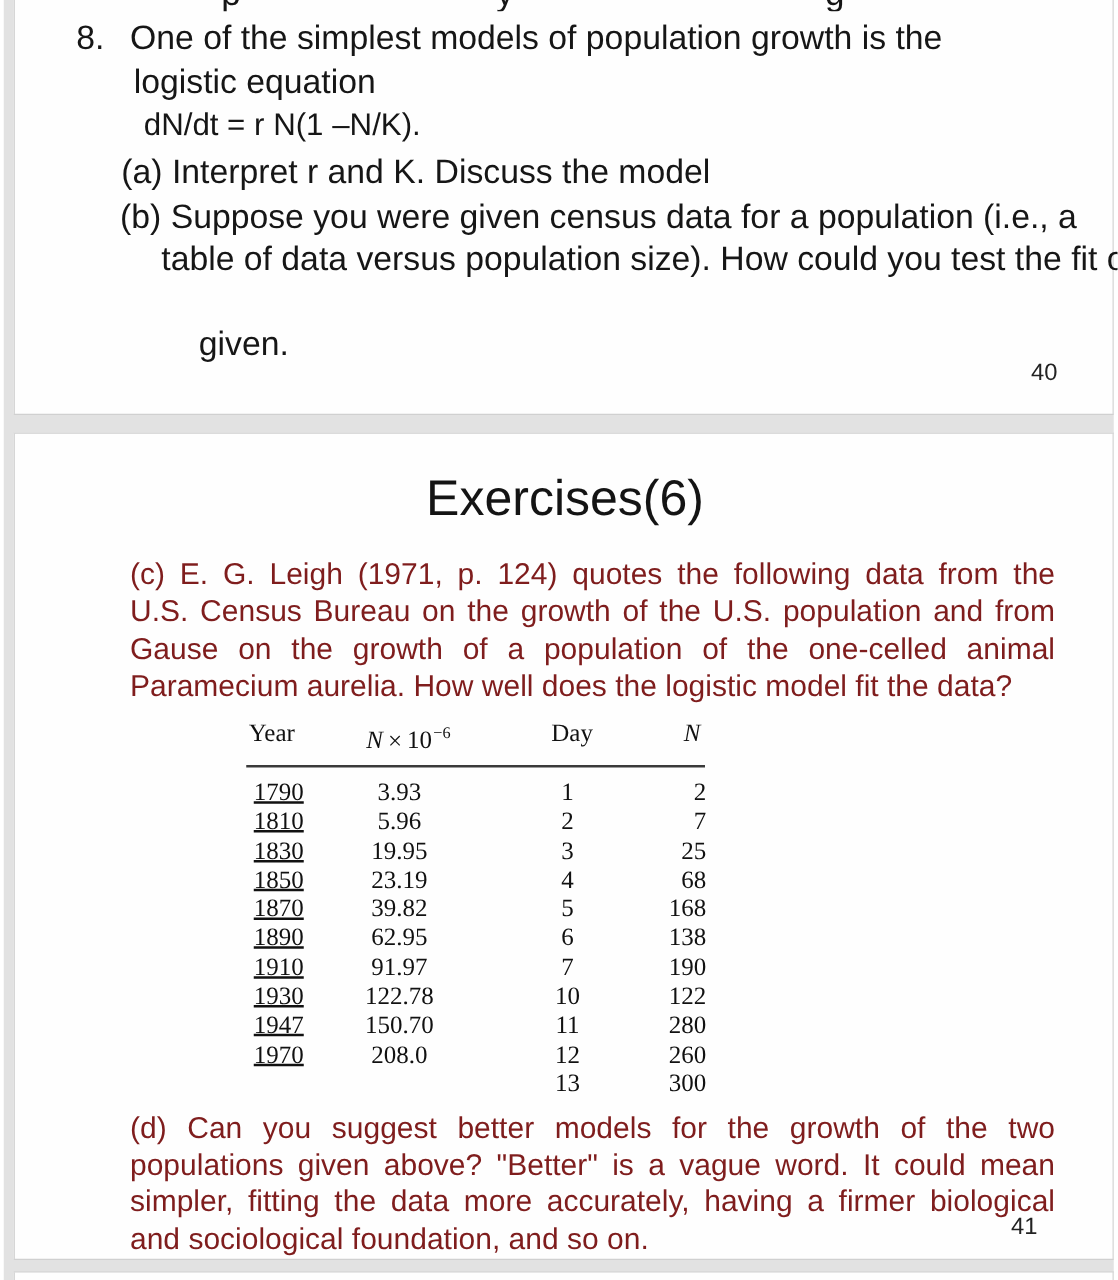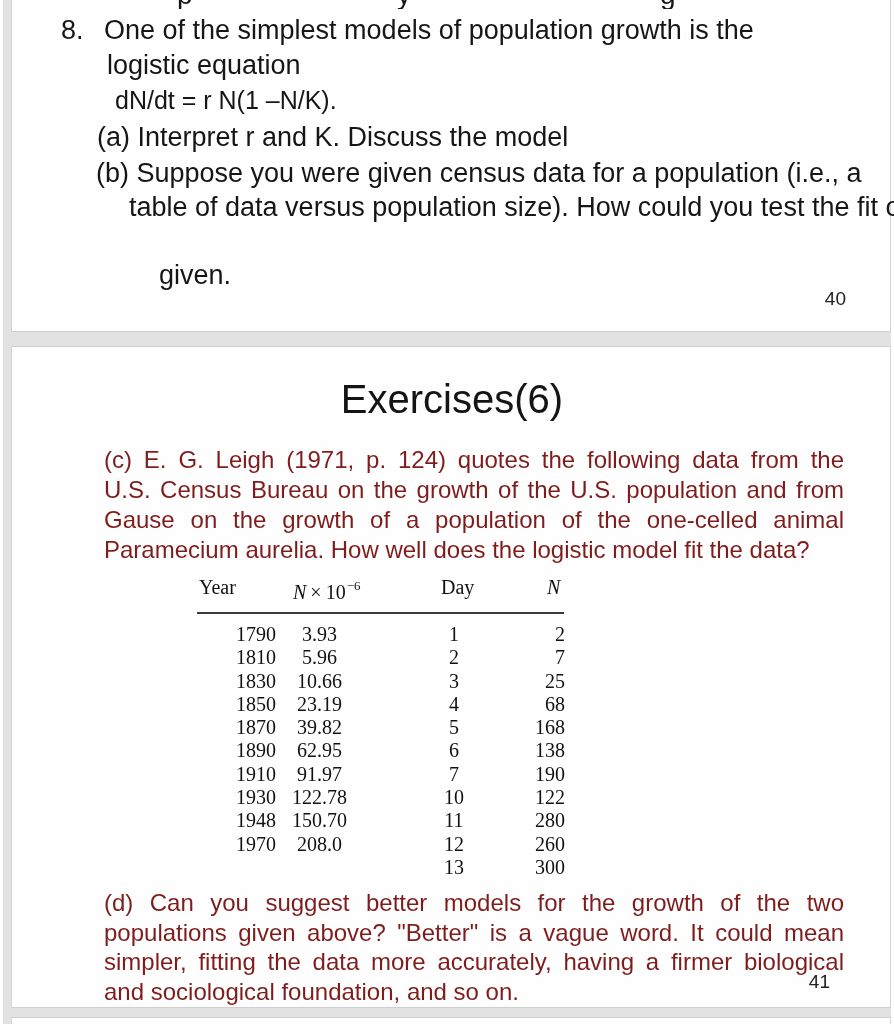--- a/index.html
+++ b/index.html
@@ -55,21 +55,21 @@
   .h-year{left:8px;}
   .h-nexp{left:102px;}
   .h-day{left:250px;}
   .h-n{left:356px;font-style:italic;}
   .h-nexp .var{font-style:italic;}
   .h-nexp .times{margin:0 4px;}
   .h-nexp sup{font-size:13px;position:relative;top:-1px;margin-left:1px;}
   .t-rule{position:absolute;left:6px;top:37px;width:367px;height:2px;background:#3a3a3a;}
   .t-rows{position:absolute;left:0;top:48px;width:380px;}
   .t-row{display:flex;height:23.3px;line-height:23.3px;}
-  .c-year{width:85px;box-sizing:border-box;padding-left:12px;text-align:right;}
+  .c-year{width:85px;box-sizing:border-box;padding-left:12px;text-align:left;text-decoration:underline;}
   .c-n{width:87px;text-align:center;}
   .c-day{width:96px;margin-left:43px;text-align:center;}
   .c-count{width:63px;text-align:right;}
 </style>
 </head>
 <body>
 
 <div class="gray-col">
 
   <div class="page page1">
@@ -117,21 +117,21 @@
             <span class="c-count">2</span>
           </div>
         <div class="t-row">
             <span class="c-year">1810</span>
             <span class="c-n">5.96</span>
             <span class="c-day">2</span>
             <span class="c-count">7</span>
           </div>
         <div class="t-row">
             <span class="c-year">1830</span>
-            <span class="c-n">10.66</span>
+            <span class="c-n">19.95</span>
             <span class="c-day">3</span>
             <span class="c-count">25</span>
           </div>
         <div class="t-row">
             <span class="c-year">1850</span>
             <span class="c-n">23.19</span>
             <span class="c-day">4</span>
             <span class="c-count">68</span>
           </div>
         <div class="t-row">
@@ -152,21 +152,21 @@
             <span class="c-day">7</span>
             <span class="c-count">190</span>
           </div>
         <div class="t-row">
             <span class="c-year">1930</span>
             <span class="c-n">122.78</span>
             <span class="c-day">10</span>
             <span class="c-count">122</span>
           </div>
         <div class="t-row">
-            <span class="c-year">1948</span>
+            <span class="c-year">1947</span>
             <span class="c-n">150.70</span>
             <span class="c-day">11</span>
             <span class="c-count">280</span>
           </div>
         <div class="t-row">
             <span class="c-year">1970</span>
             <span class="c-n">208.0</span>
             <span class="c-day">12</span>
             <span class="c-count">260</span>
           </div>

